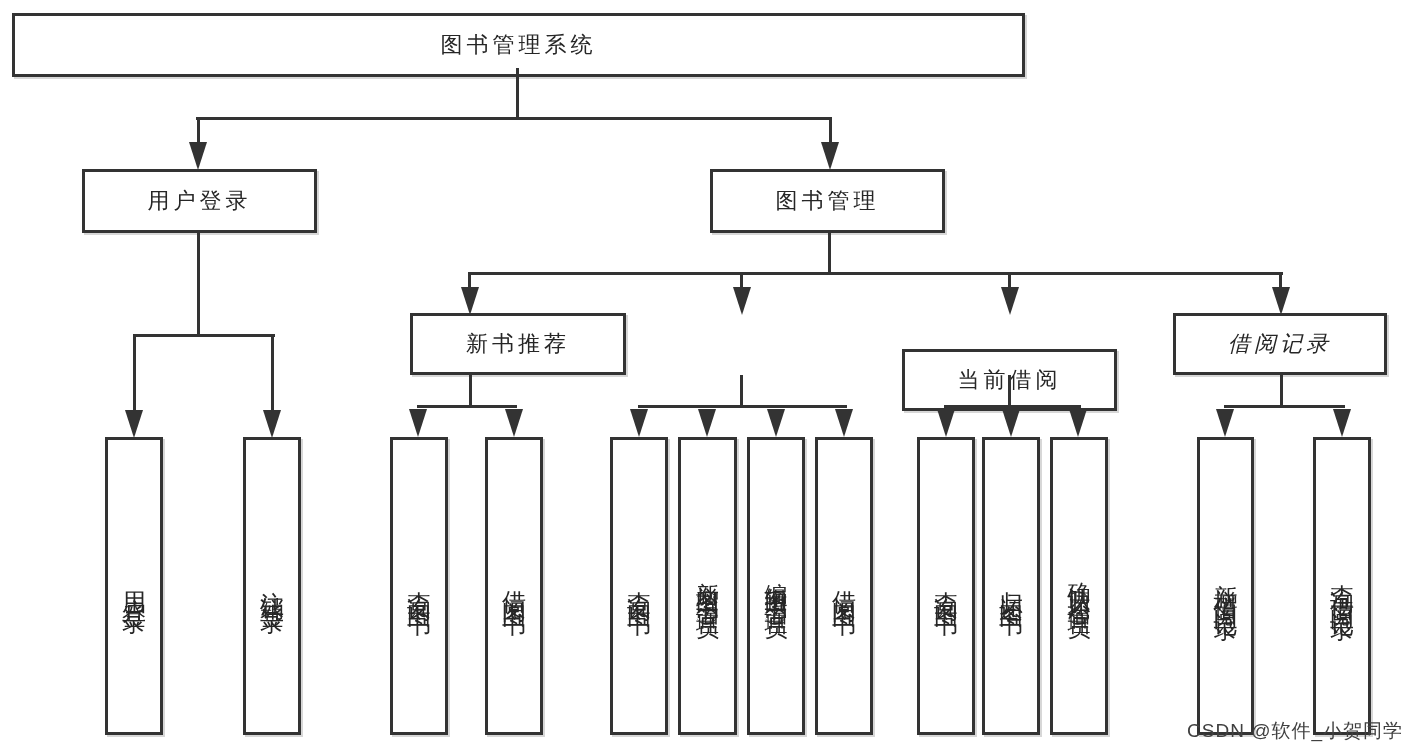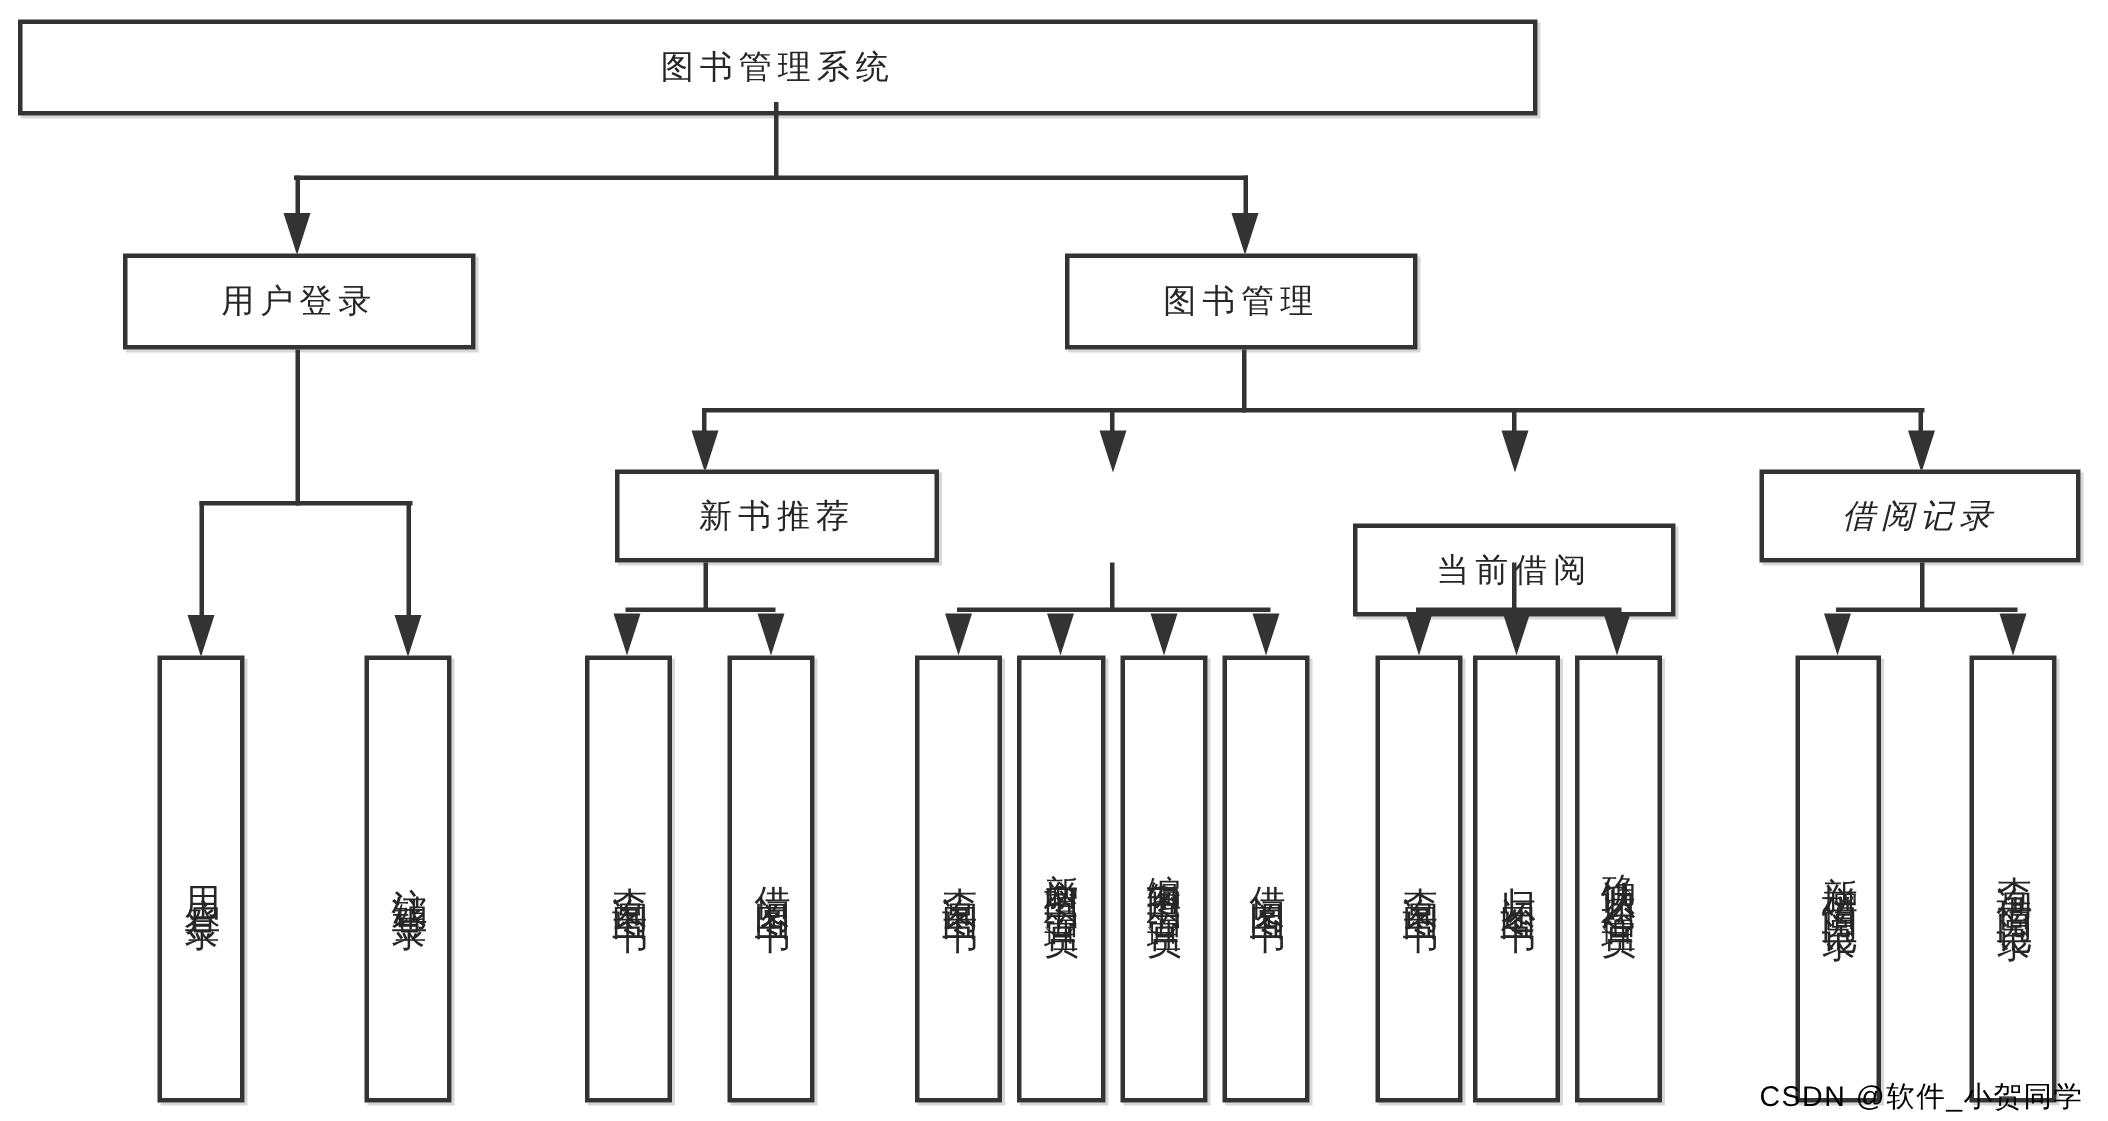--- a/index.html
+++ b/index.html
@@ -39,25 +39,25 @@
   .hl { position: absolute; height: 3px; background: #333333; }
   .ar {
     position: absolute;
     width: 0; height: 0;
     border-left: 9px solid transparent;
     border-right: 9px solid transparent;
     border-top: 28px solid #333333;
   }
   .watermark {
     position: absolute;
-    right: 16px;
+    right: 2px;
     bottom: 3px;
     font-size: 19px;
     letter-spacing: 1px;
-    color: #000000;
+    color: #404040;
     white-space: nowrap;
   }
 </style>
 </head>
 <body>
 
 <div class="stage">
 
   <div class="box h" style="left:12px; top:13px; width:1013px; height:64px;">图书管理系统</div>
 

